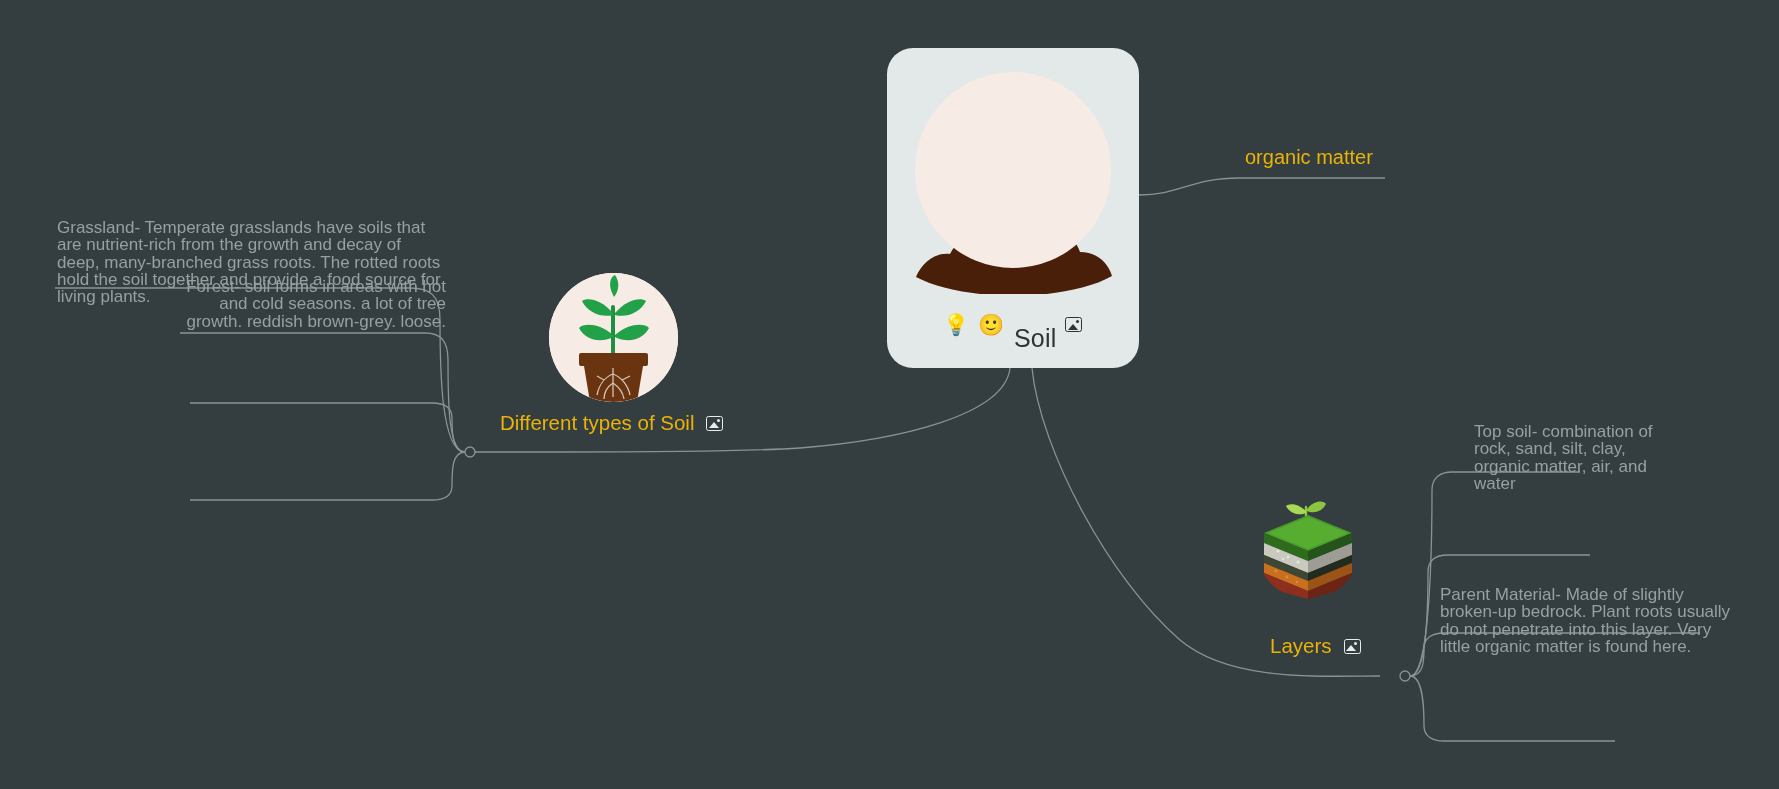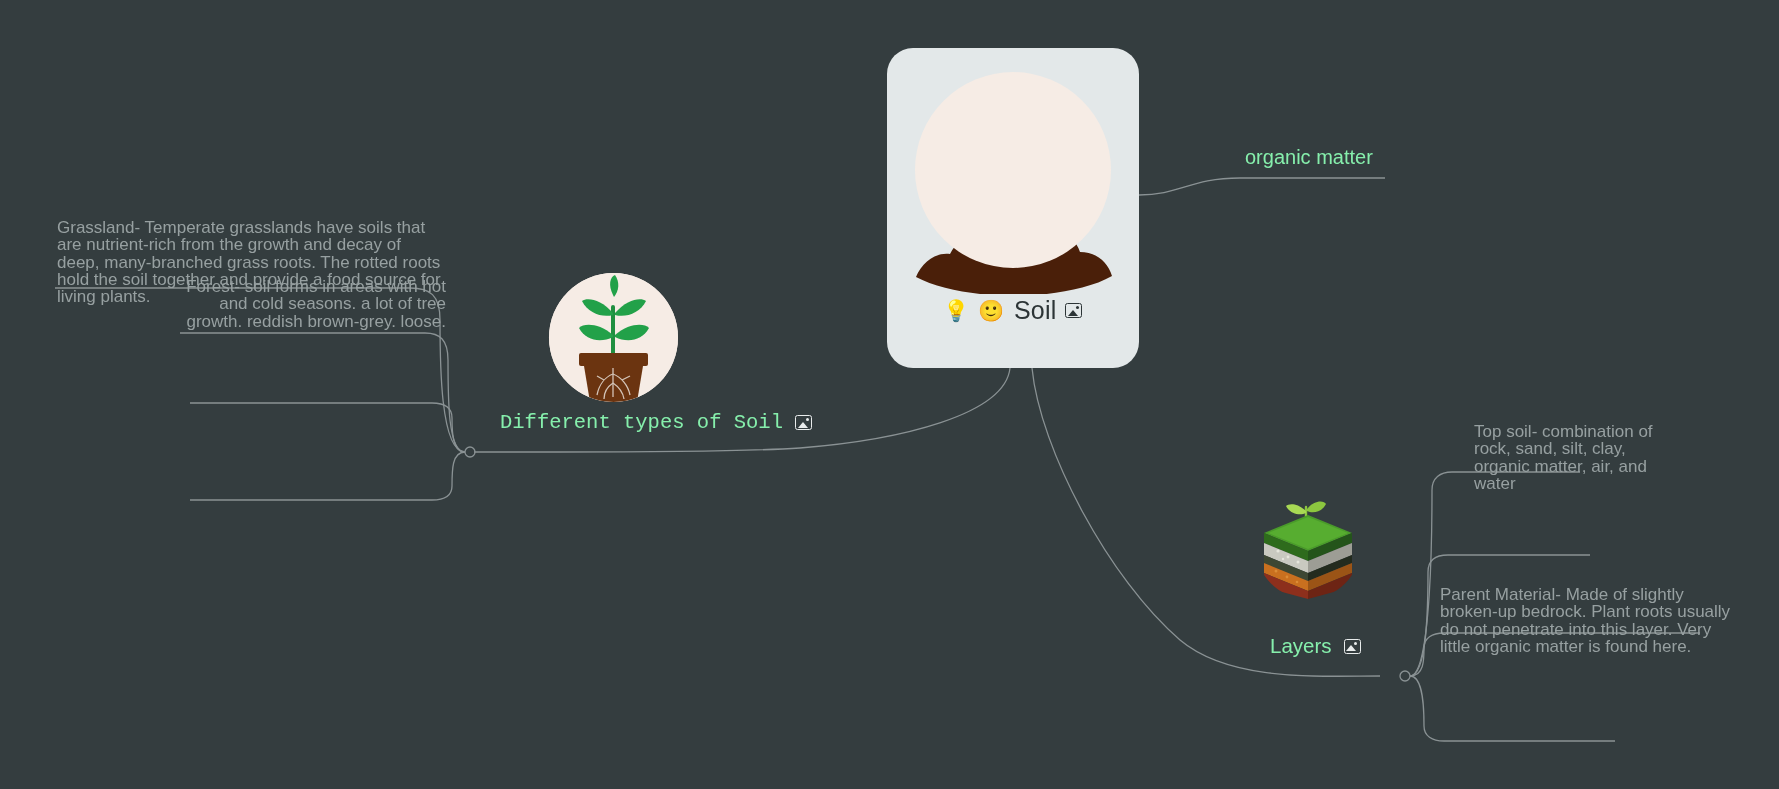--- a/index.html
+++ b/index.html
@@ -59,21 +59,21 @@
   .central-title {
     display: flex;
     align-items: center;
     gap: 9px;
     font-size: 25px;
     color: #2c3436;
     margin-top: 4px;
     line-height: 1;
   }
   .central-title .emoji { font-size: 21px; }
-  .title-text { letter-spacing: .2px; }
+  .title-text { letter-spacing: .2px; margin-top: 28px; }
 
   
   .img-icon {
     display: inline-block;
     width: 17px;
     height: 15px;
     position: relative;
     box-sizing: border-box;
     border: 1.8px solid currentColor;
     border-radius: 2.5px;
@@ -95,28 +95,28 @@
     border-radius: 50%;
     background: currentColor;
   }
 
   
   .branch-label {
     position: absolute;
     display: flex;
     align-items: center;
     gap: 12px;
-    color: #86efac;
+    color: #eab308;
     font-size: 20.5px;
     white-space: nowrap;
   }
   .branch-label .img-icon { color: #e9ecec; }
 
   #label-organic { left: 1245px; top: 146px; font-size: 20px; }
-  #label-types   { left: 500px;  top: 411px; font-family: Liberation Mono, monospace; }
+  #label-types   { left: 500px;  top: 411px; }
   #label-layers  { left: 1262px; top: 634px; margin-left: 8px; }
 
   
   .thumb-circle {
     position: absolute;
     border-radius: 50%;
     background: #f6ece5;
     overflow: hidden;
   }
   #thumb-types {

